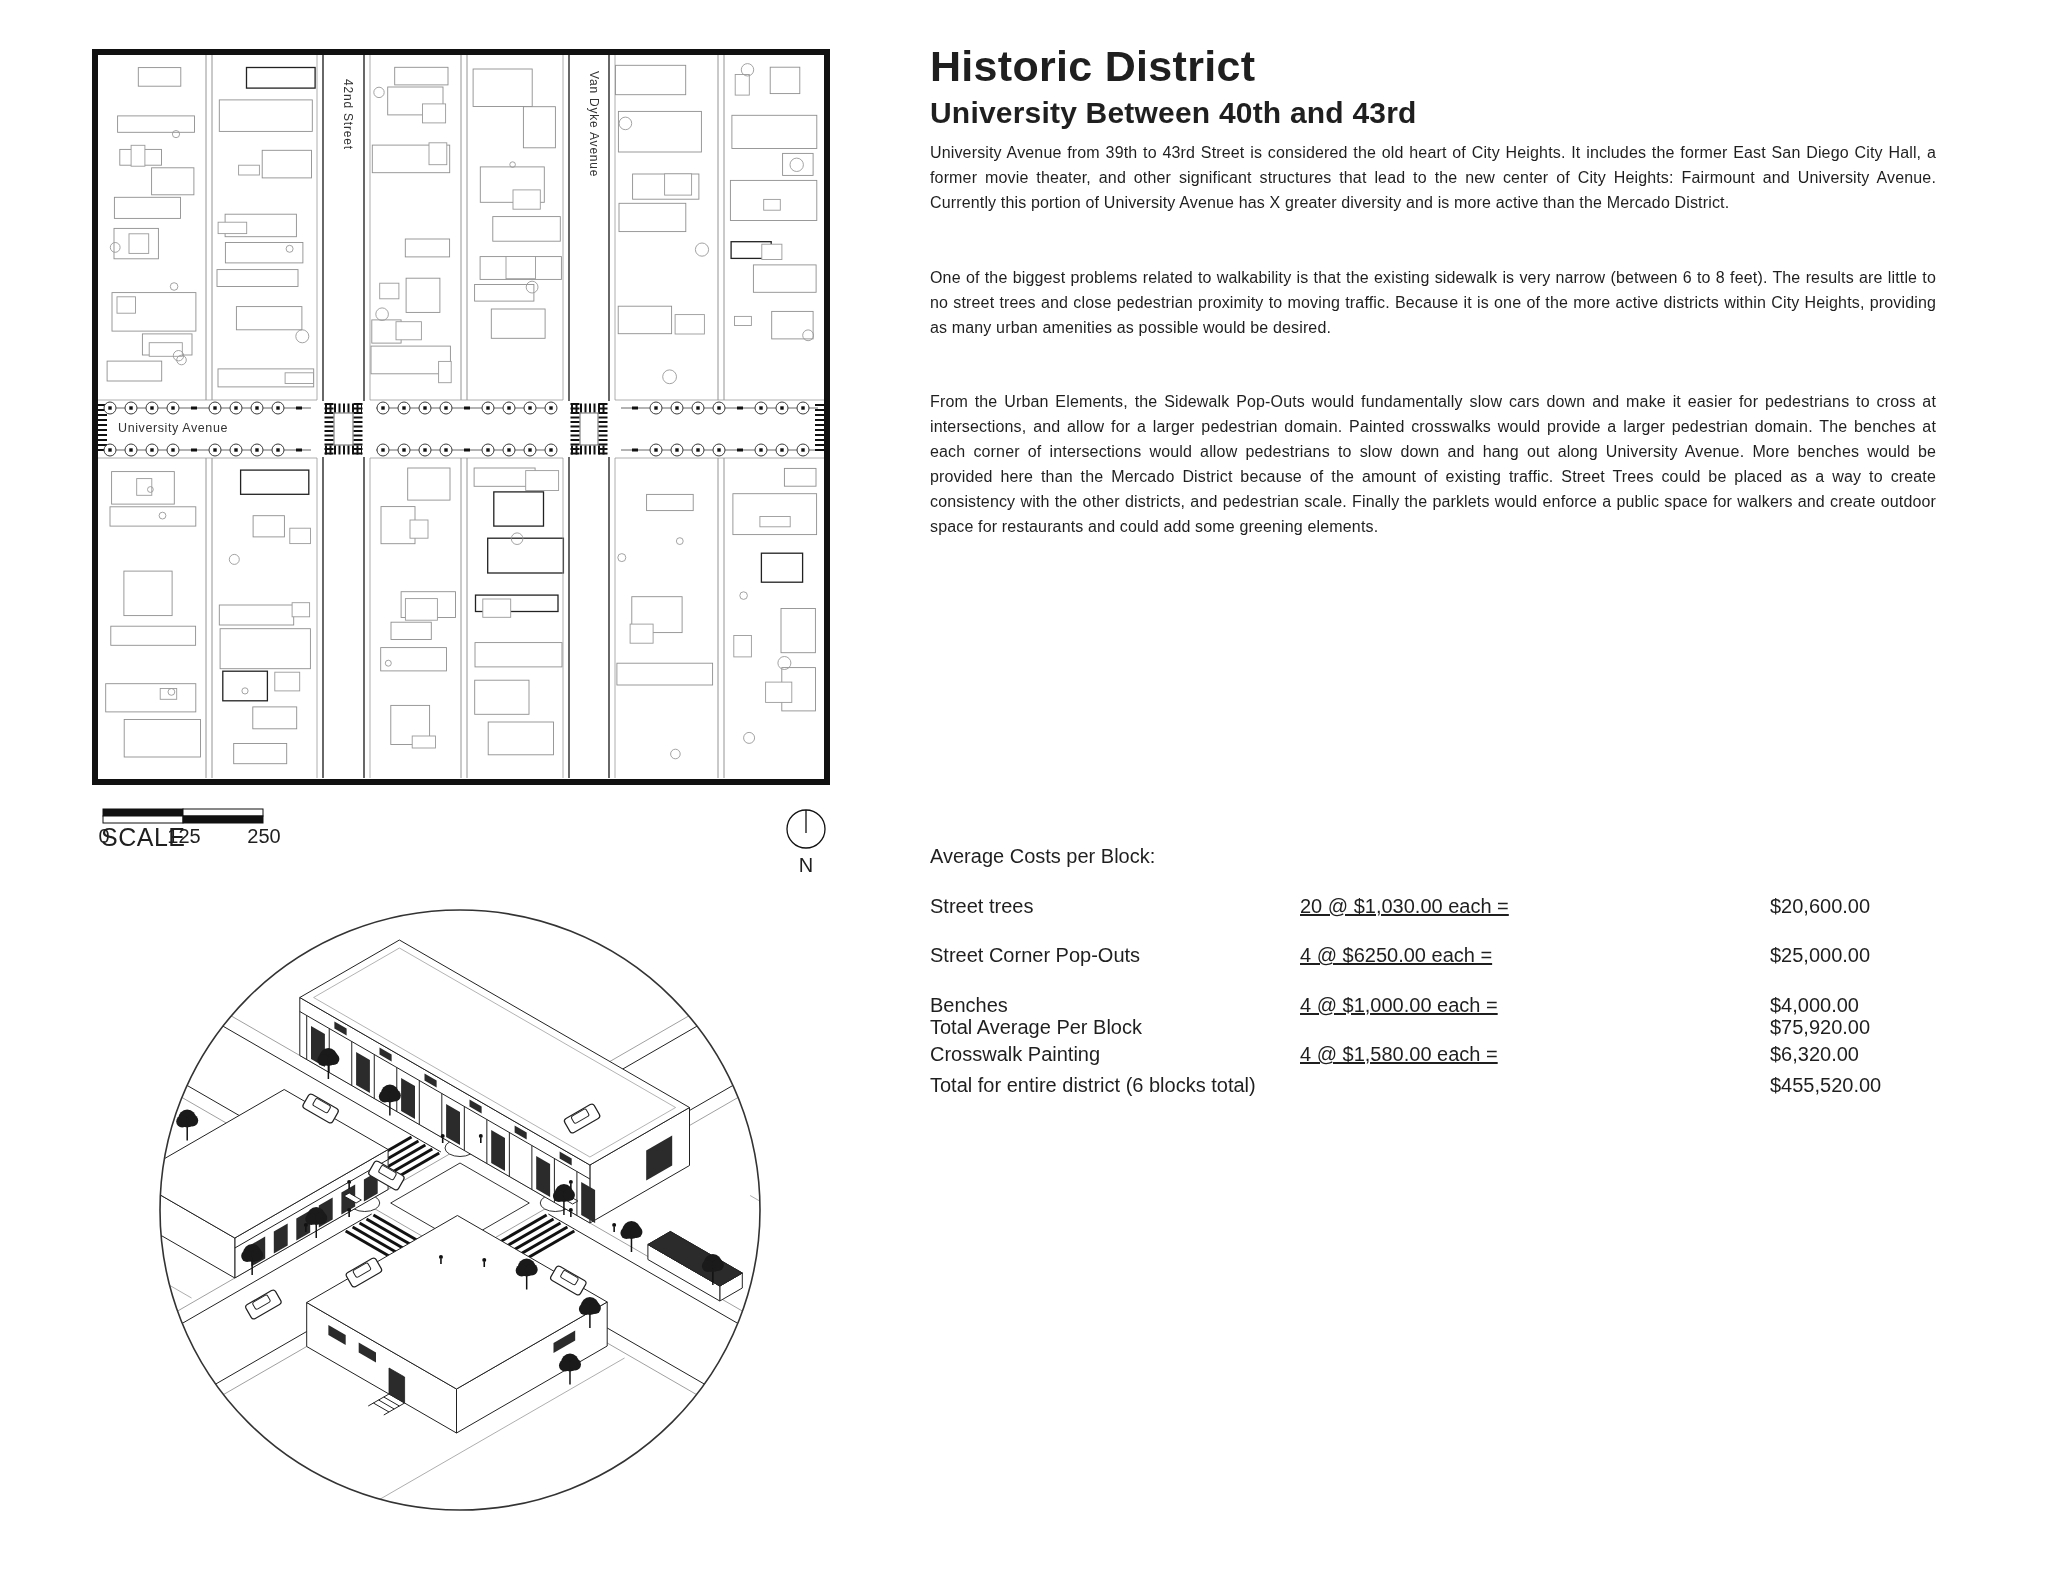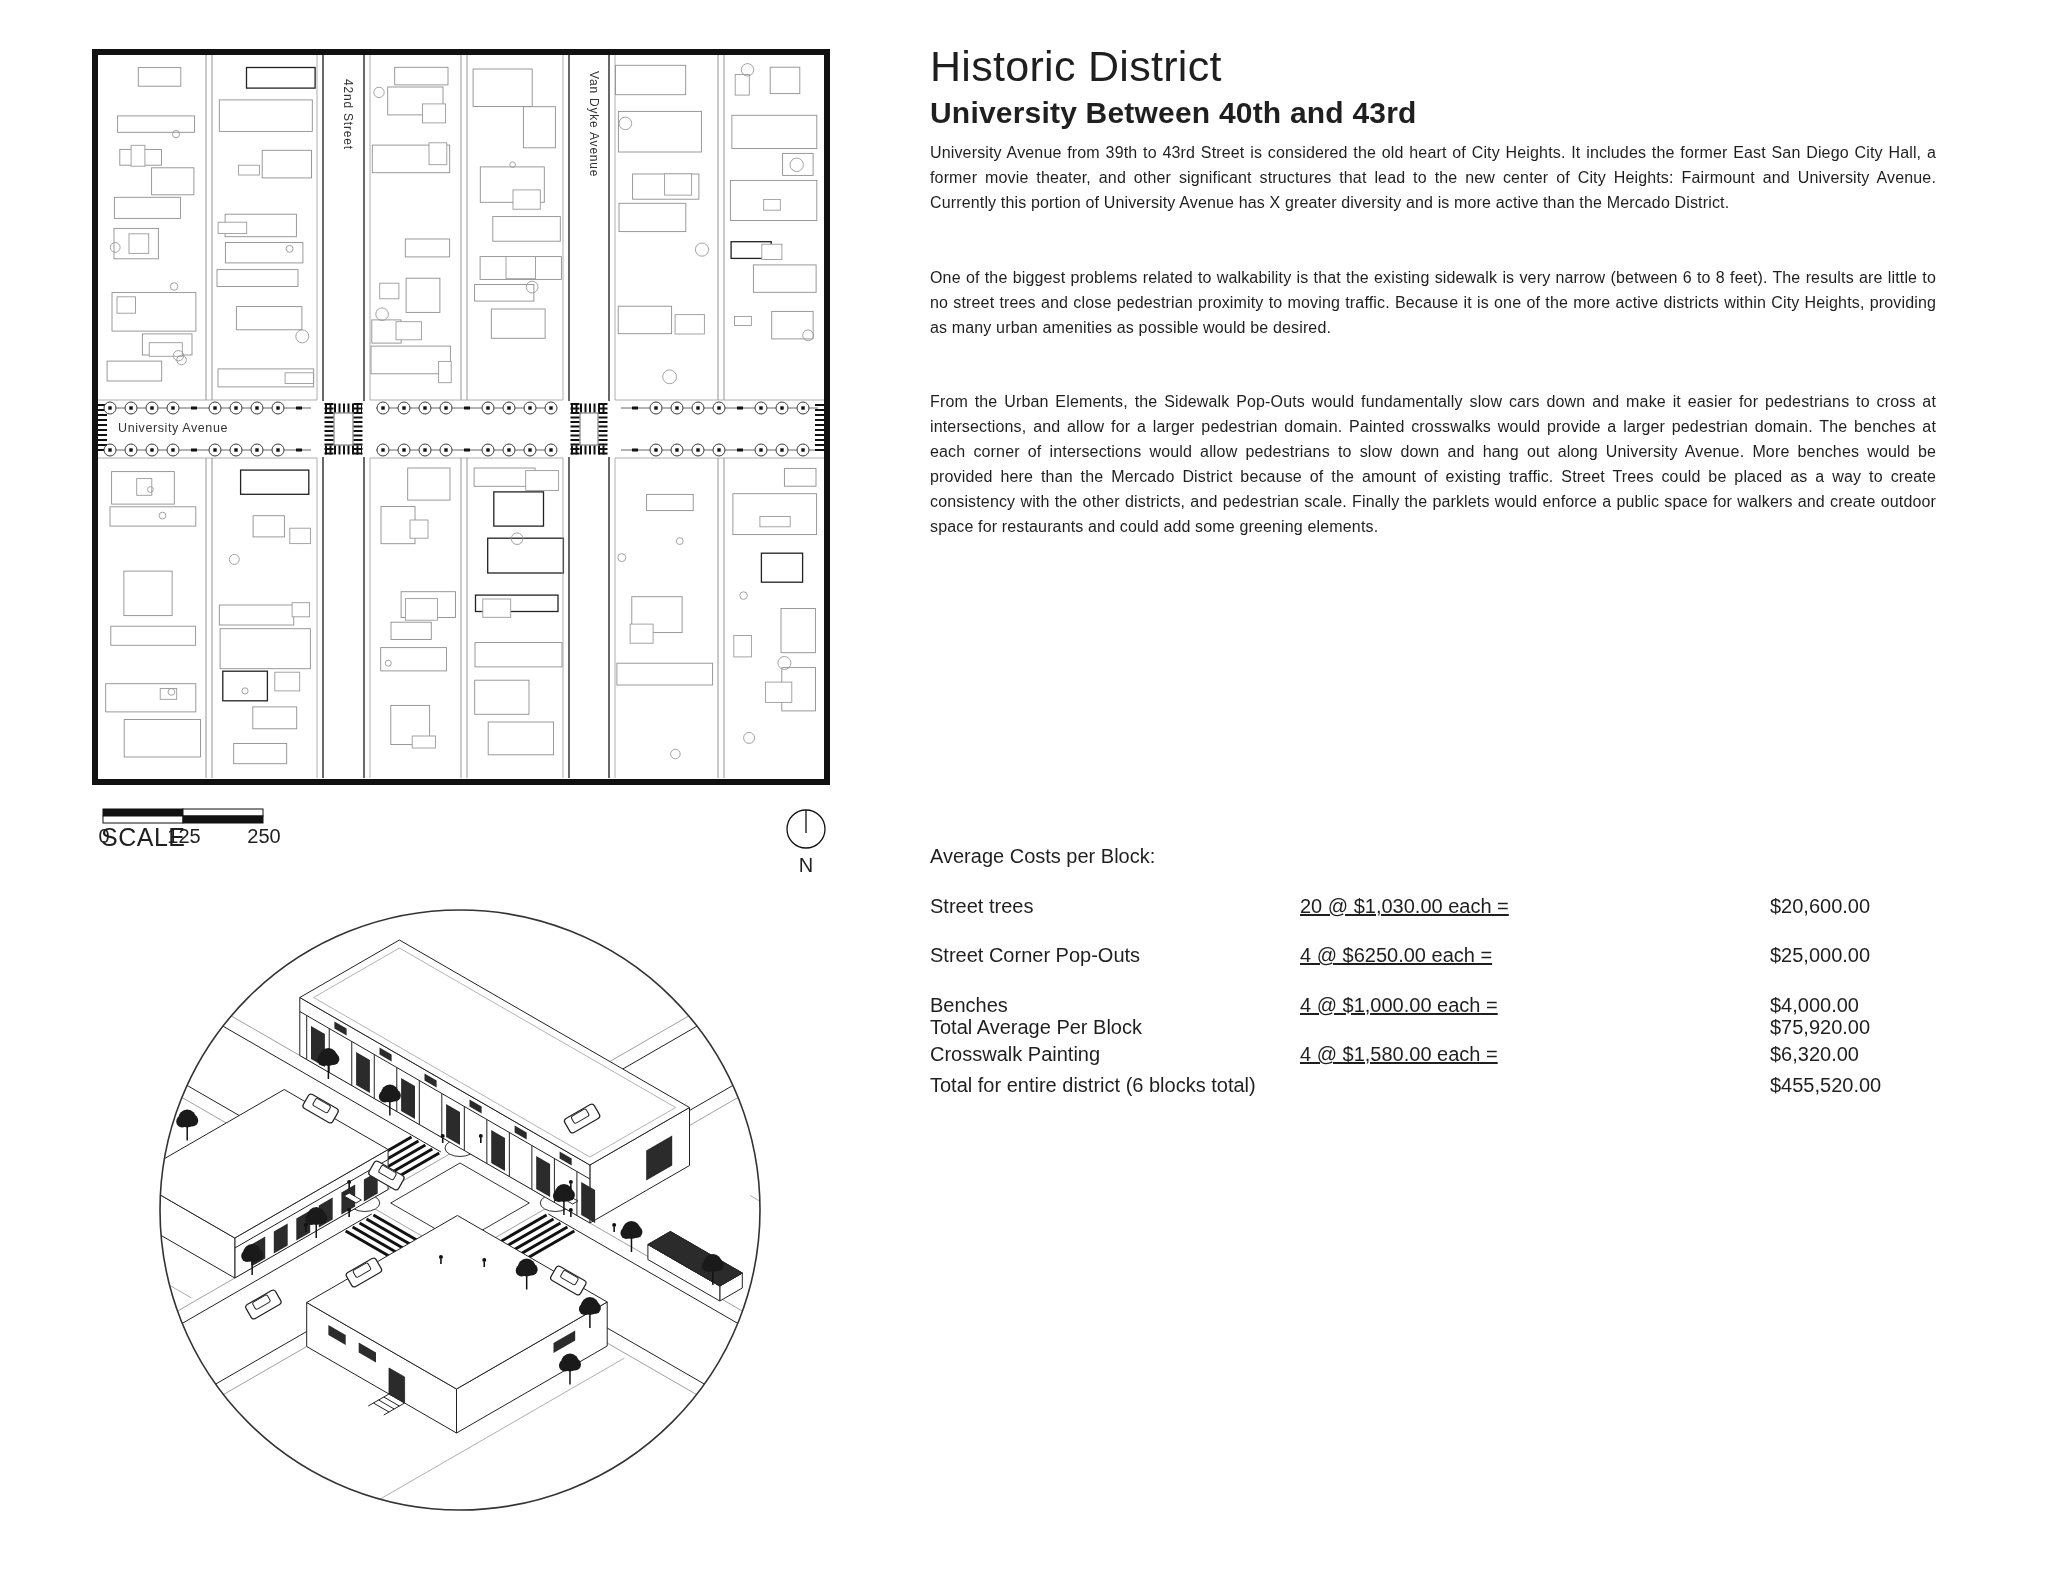--- a/index.html
+++ b/index.html
@@ -2,21 +2,21 @@
 <html><head>
 <meta charset="utf-8">
 <style>
   * { margin:0; padding:0; box-sizing:border-box; }
   html,body { background:#ffffff; }
   body {
     width:2048px; height:1582px; position:relative; overflow:hidden;
     font-family:"Liberation Sans", sans-serif; color:#1f1f1f;
   }
   .abs { position:absolute; }
-  .page-title { left:930px; top:42px; font-size:43px; font-weight:normal; letter-spacing:.3px; }
+  .page-title { left:930px; top:42px; font-size:43px; font-weight:bold; letter-spacing:.3px; }
   .page-subtitle { left:930px; top:96px; font-size:30px; font-weight:bold; letter-spacing:.2px; }
   .para {
     left:930px; width:1006px; font-size:16px; line-height:25px;
     text-align:justify; letter-spacing:.15px;
   }
   #p1 { top:140px; } #p2 { top:265px; } #p3 { top:389px; }
   .costs { left:930px; top:845px; width:1012px; font-size:20px; }
   .cost-heading { height:26px; }
   .cost-row { position:relative; height:25.4px;margin-top:24px; }
   .c-item { position:absolute; left:0; white-space:nowrap; }

